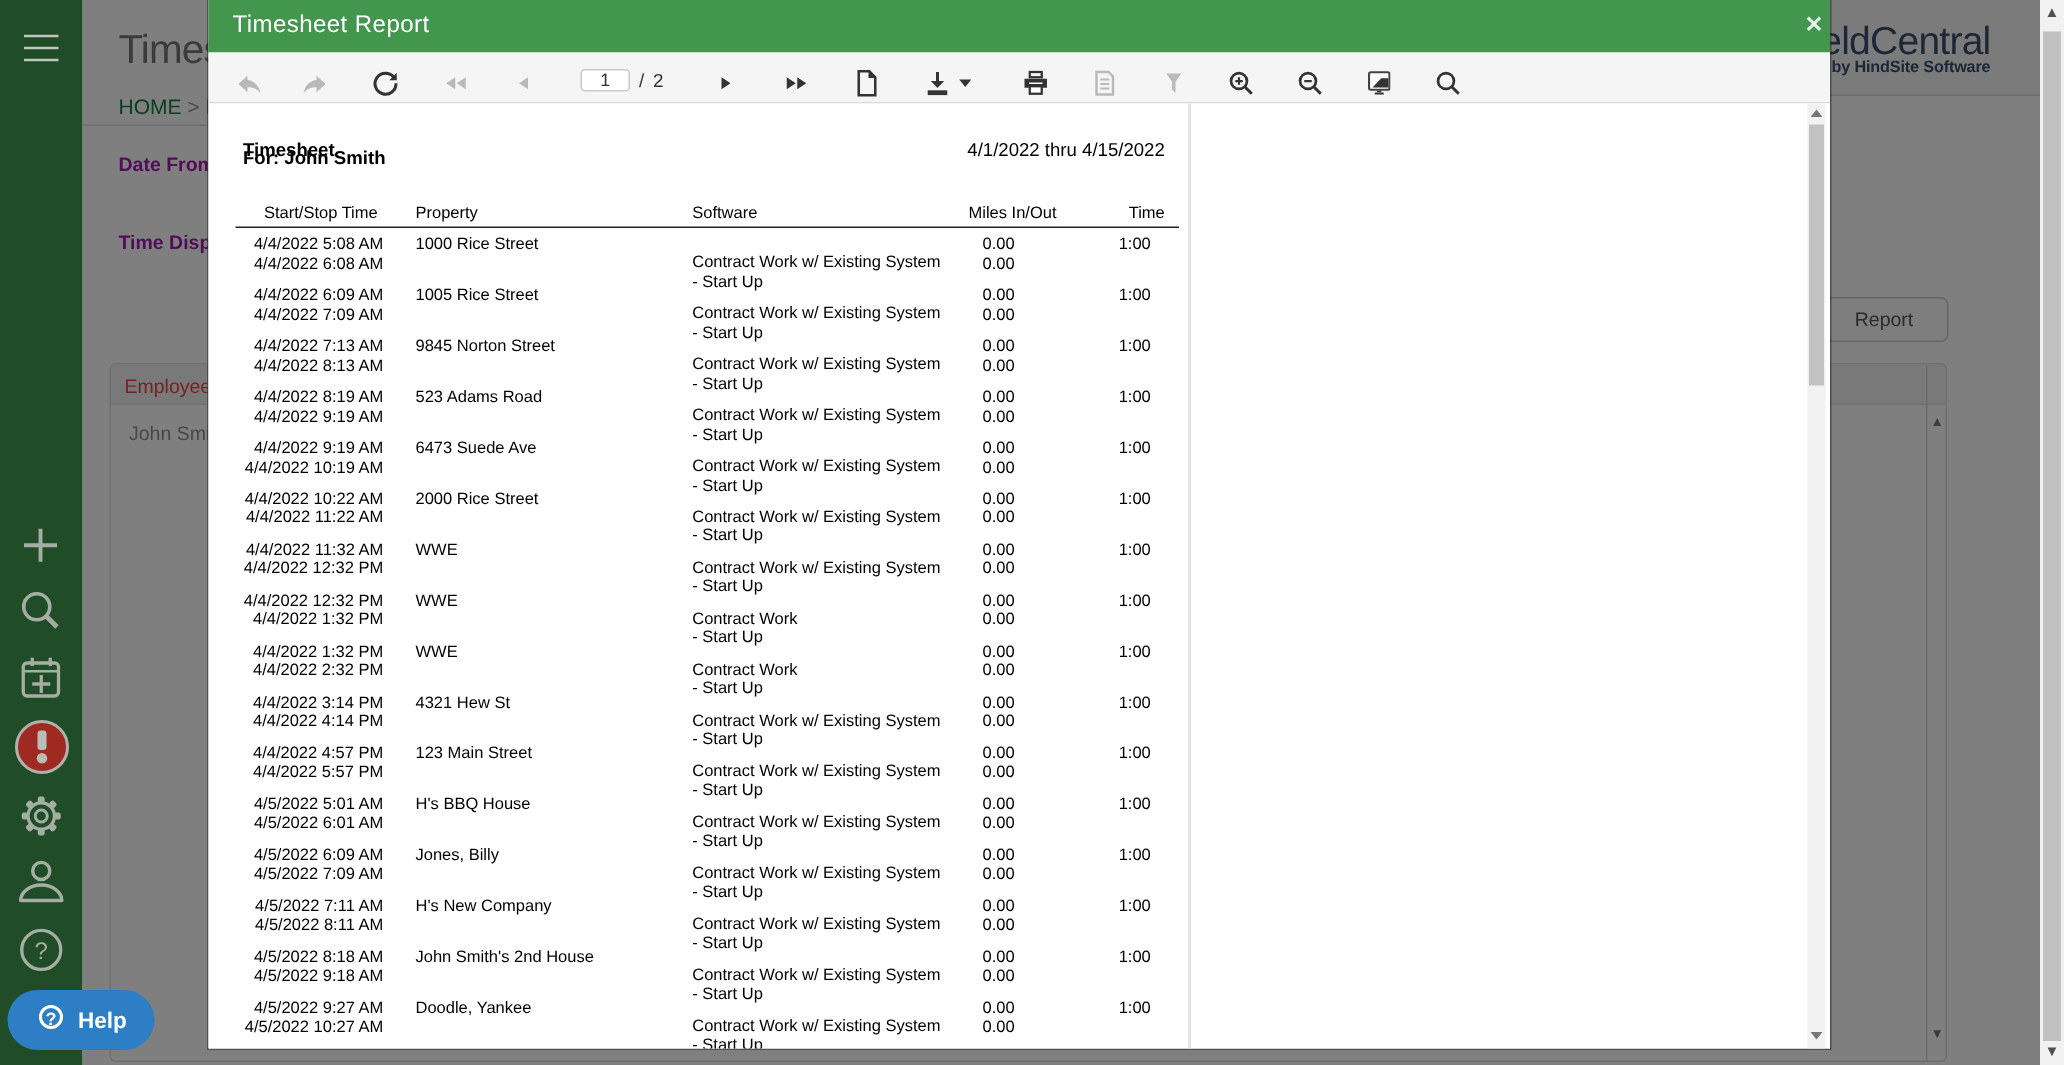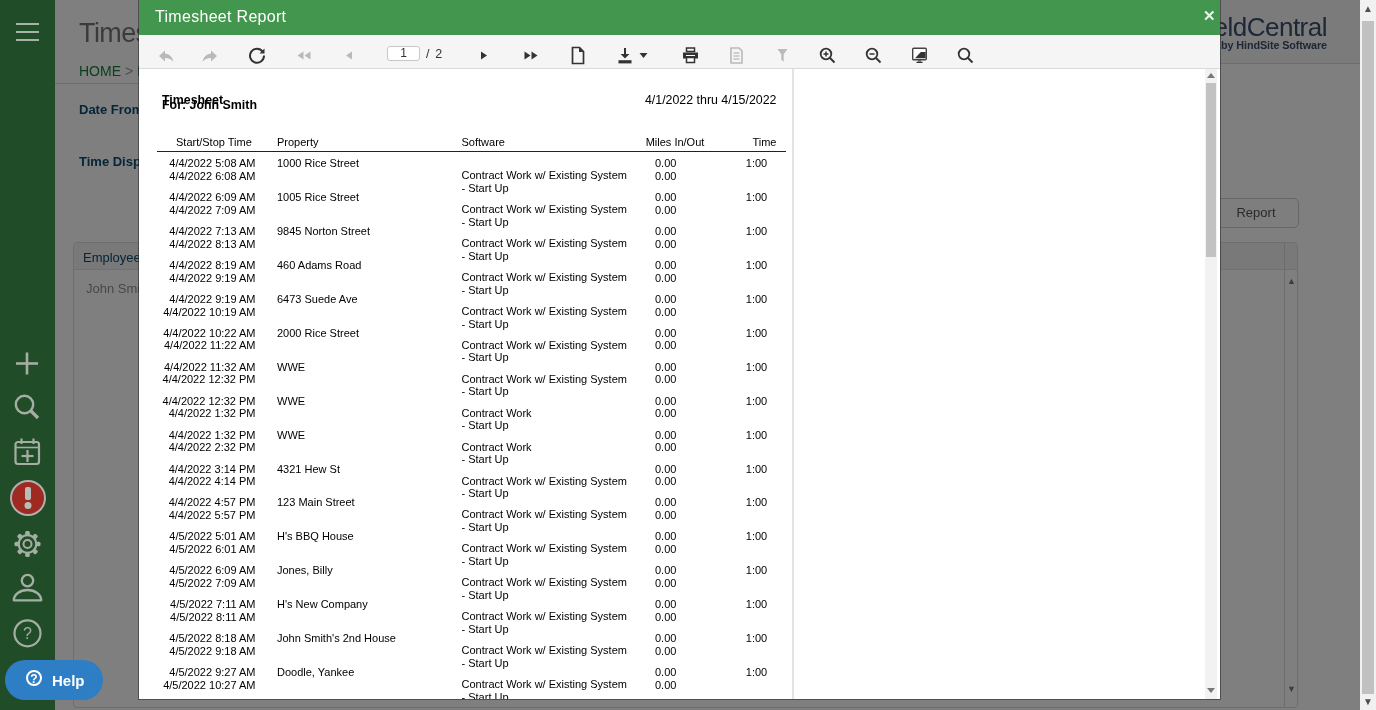--- a/index.html
+++ b/index.html
@@ -9,21 +9,21 @@
 
   
   #page { position:absolute; inset:0; background:#fff; }
   #pgtitle { left:79px; top:18px; font-size:27px; color:#777; letter-spacing:-0.6px; }
   #crumb { left:79px; top:63px; font-size:14px; color:#999; }
   #crumb a { color:#15803d; text-decoration:none; }
   #hdrline { left:55px; top:83px; width:1165px; height:1px; background:#dcdcdc; }
   #logoband { left:1150px; top:0; width:210px; height:64px; background:#f7f7f7; border-bottom:1px solid #d8d8d8; }
   #logo1 { right:49px; top:12px; font-size:26px; color:#3a4e6e; letter-spacing:-0.5px; }
   #logo2 { right:49px; top:39px; font-size:10.8px; font-weight:bold; color:#3a4e6e; letter-spacing:-0.1px; }
-  .lbl { font-size:13px; font-weight:bold; color:#0c4a6e;text-align:center; }
+  .lbl { font-size:13px; font-weight:bold; color:#a21caf;text-align:center; }
   #panel { left:73px; top:242px; width:1225px; height:466px; border:1px solid #ddd; border-radius:4px; background:#fff; overflow:hidden; }
   #panelhdr { left:0; top:0; width:100%; height:27px; background:#f2f2f2; border-bottom:1px solid #e0e0e0; }
   #rptbtn { left:1213px; top:198px; width:86px; height:30px; background:#fdfdfd; border:1px solid #ccc; border-radius:5px; font-size:13px; color:#555; text-align:center; line-height:28px; }
   #gridsep { left:1210px; top:0; width:1px; height:466px; background:#d9d9d9; }
 
   
   #overlay { position:absolute; left:55px; top:0; width:1305px; height:710px; background:rgba(0,0,0,0.50); }
 
   
   #sidebar { position:absolute; left:0; top:0; width:55px; height:710px; background:#214c28; }
@@ -74,21 +74,21 @@
   <div class="abs" id="logo1">FieldCentral</div>
   <div class="abs" id="logo2">by HindSite Software</div>
   <div class="abs" id="pgtitle">Timesheet Report</div>
   <div class="abs" id="crumb"><a>HOME</a> &gt; <a>REPORTS</a></div>
   <div class="abs" id="hdrline"></div>
   <div class="abs lbl" style="left:79px; top:102px;">Date From</div>
   <div class="abs lbl" style="left:79px; top:154px;">Time Display</div>
   <div class="abs" id="rptbtn">Report</div>
   <div class="abs" id="panel">
     <div class="abs" id="panelhdr"></div>
-    <div class="abs" style="left:9px; top:7px; font-size:13px; color:#0c4a6e;">Employee</div>
+    <div class="abs" style="left:9px; top:7px; font-size:13px; color:#ef4444;">Employee</div>
     <div class="abs" style="left:12px; top:38px; font-size:13px; color:#8f8f8f;">John Smith</div>
     <div class="abs" id="gridsep"></div>
     <div class="abs" style="left:1213px; top:33px; color:#7a7a7a; font-size:9px;">▲</div>
     <div class="abs" style="left:1213px; top:441px; color:#7a7a7a; font-size:9px;">▼</div>
   </div>
 </div>
 
 <div id="overlay"></div>
 
 <div id="sidebar">
@@ -261,21 +261,21 @@
       </div>
       <div class="row" style="top:155.9px;">
         <div class="c1">4/4/2022 7:13 AM<br>4/4/2022 8:13 AM</div>
           <div class="c2">9845 Norton Street</div>
           <div class="c3">Contract Work w/ Existing System<br>- Start Up</div>
           <div class="c4">0.00<br>0.00</div>
           <div class="c5">1:00</div>
       </div>
       <div class="row" style="top:189.8px;">
         <div class="c1">4/4/2022 8:19 AM<br>4/4/2022 9:19 AM</div>
-          <div class="c2">460 Adams Road</div>
+          <div class="c2">523 Adams Road</div>
           <div class="c3">Contract Work w/ Existing System<br>- Start Up</div>
           <div class="c4">0.00<br>0.00</div>
           <div class="c5">1:00</div>
       </div>
       <div class="row" style="top:223.8px;">
         <div class="c1">4/4/2022 9:19 AM<br>4/4/2022 10:19 AM</div>
           <div class="c2">6473 Suede Ave</div>
           <div class="c3">Contract Work w/ Existing System<br>- Start Up</div>
           <div class="c4">0.00<br>0.00</div>
           <div class="c5">1:00</div>

